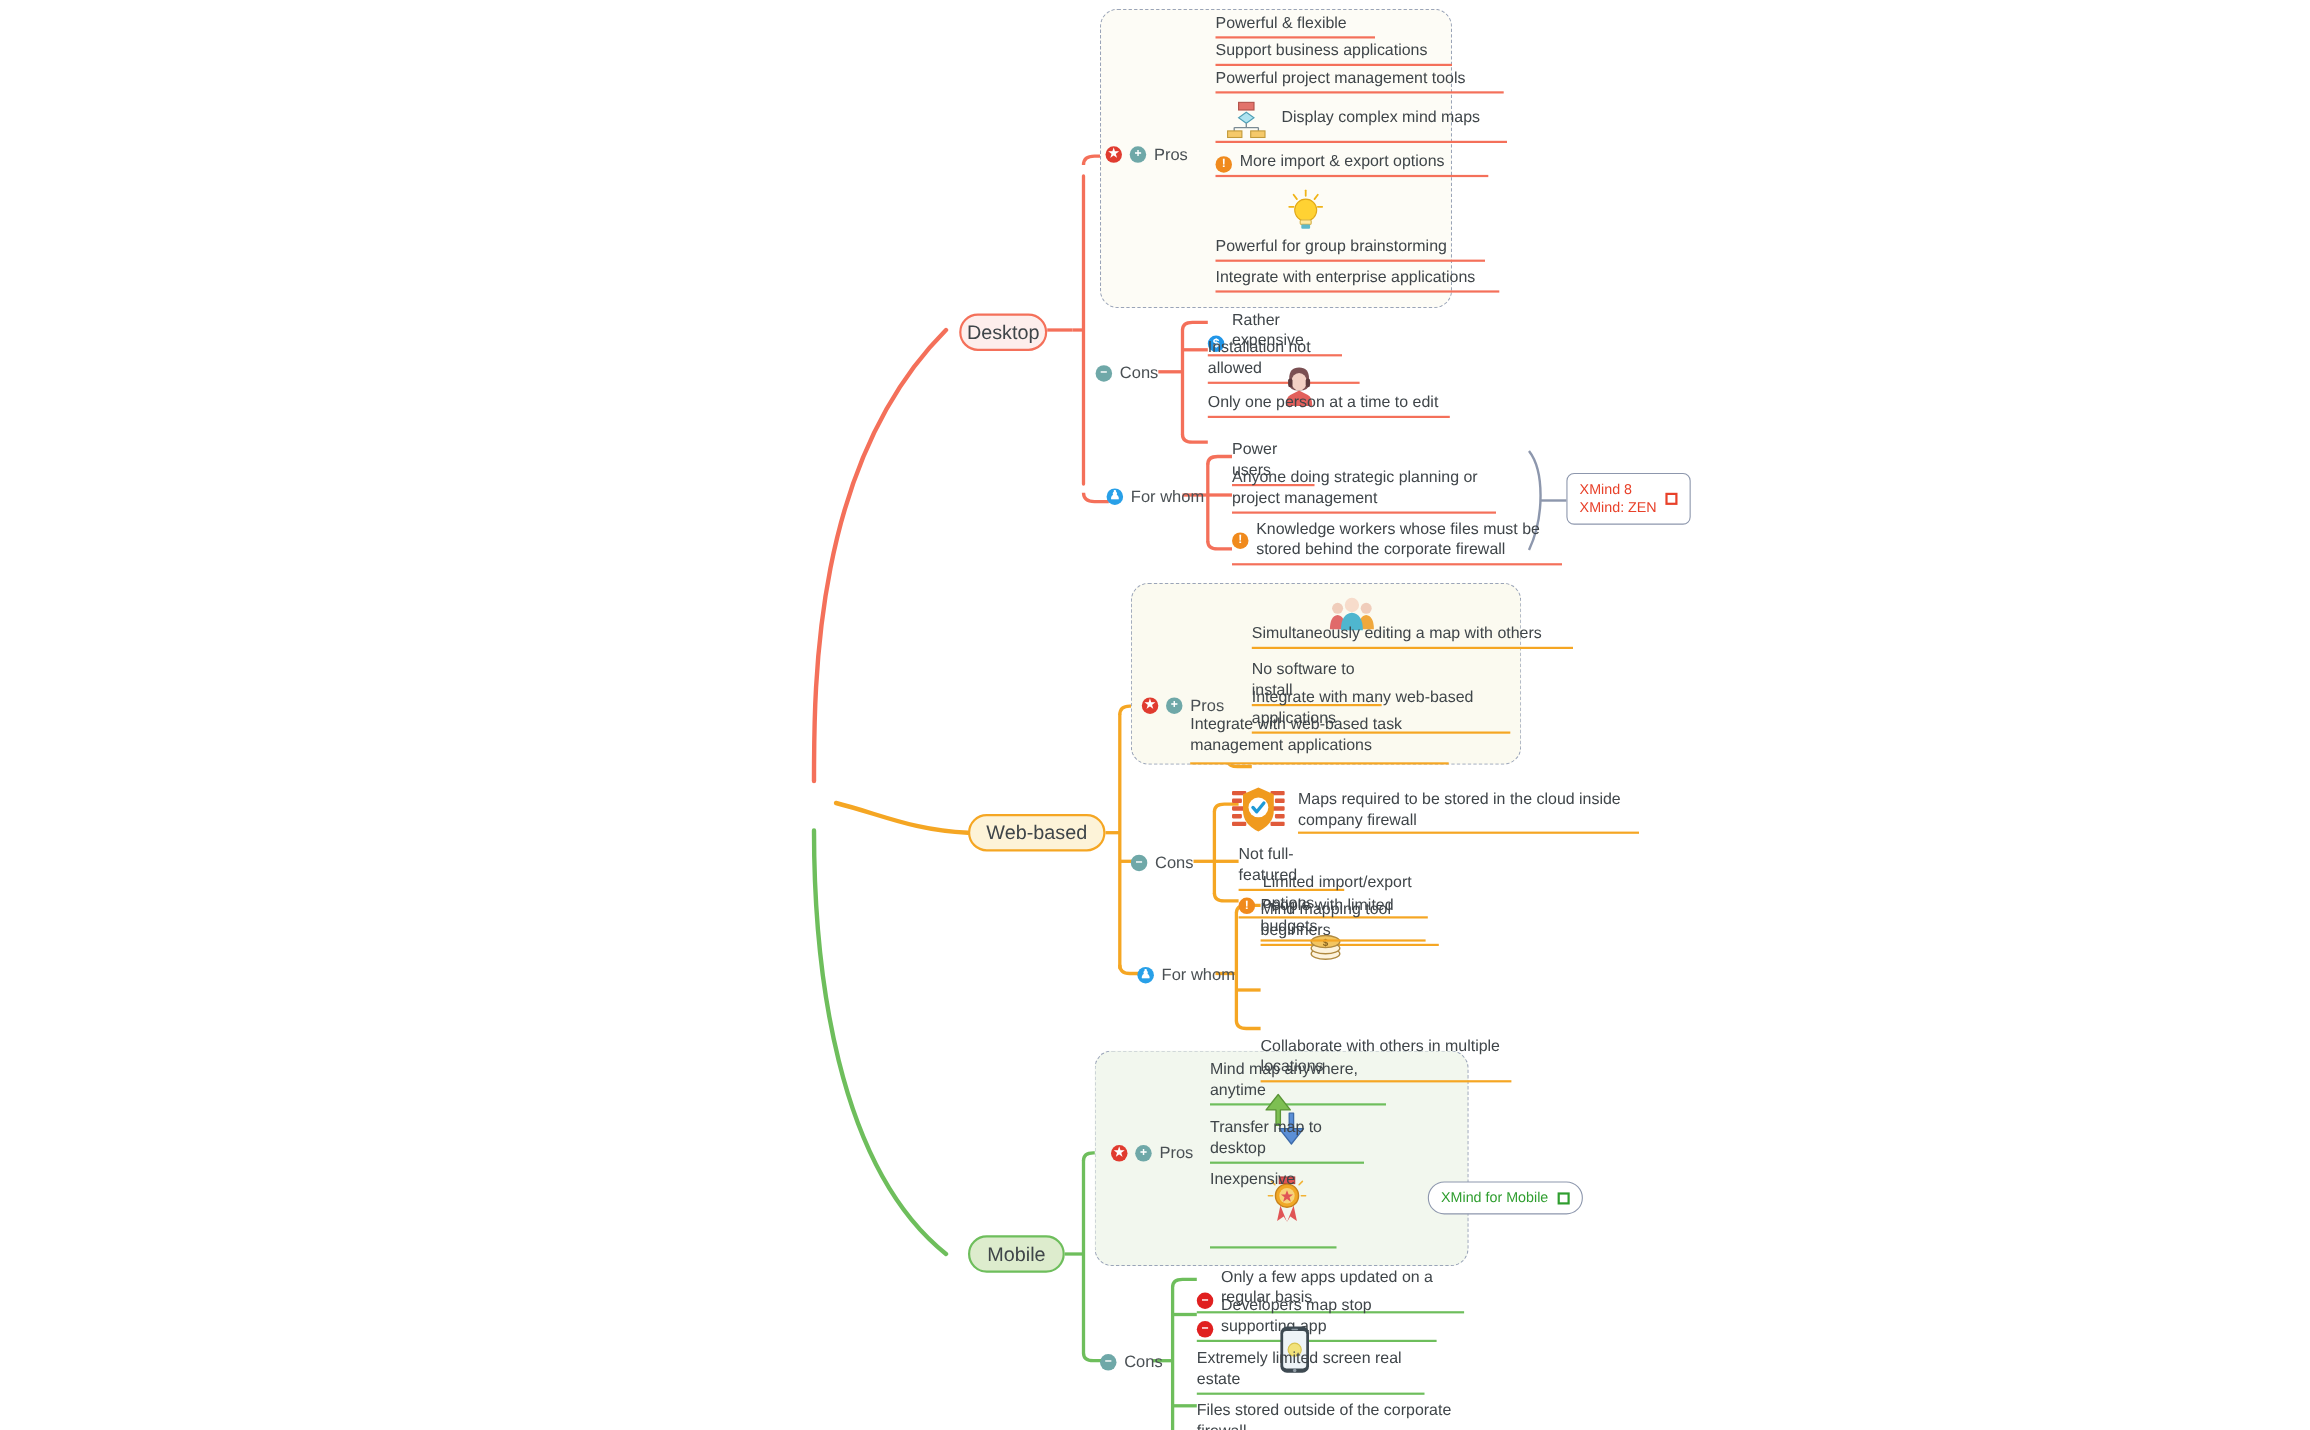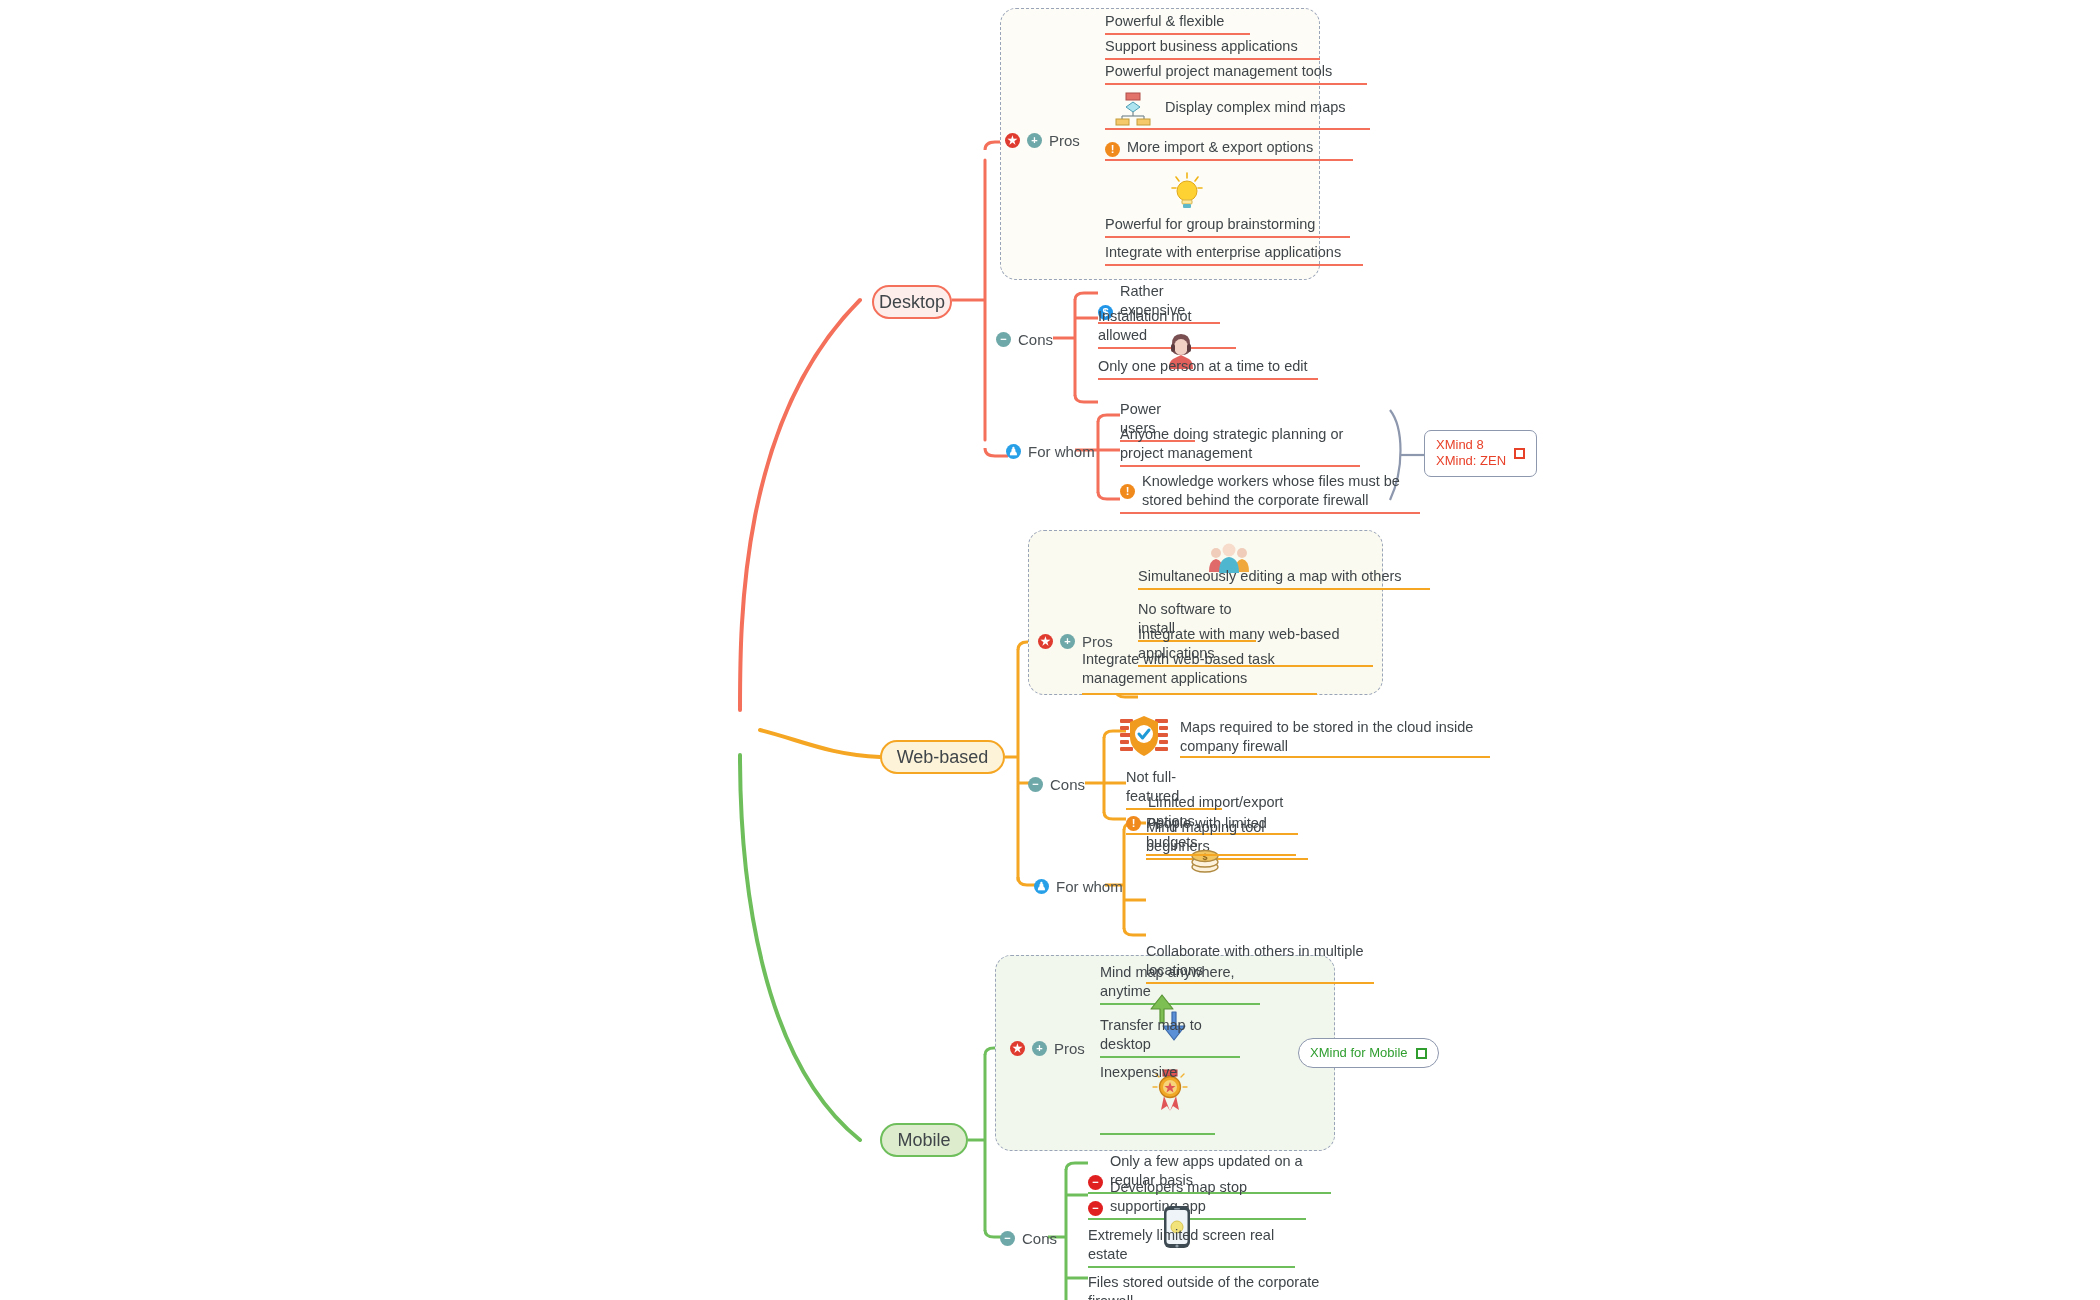--- a/index.html
+++ b/index.html
@@ -482,18 +482,18 @@
     <circle cx="14" cy="41" r="1.6" fill="#8e9aa3"></circle>
   </svg>
   <div class="leaf u-green" style="left:1088px; top:1198px; width:207px; height:70px; align-items:flex-end;">
     <span class="txt">Extremely limited screen real estate</span>
   </div>
 
   <div class="leaf u-green" style="left:1088px; top:1273px; width:240px;">
     <span class="txt">Files stored outside of the corporate firewall</span>
   </div>
 
-  <div class="summary-box s-green" style="left:1298px; top:1038px;border-radius:15px;">
+  <div class="summary-box s-green" style="left:1298px; top:1074px;border-radius:15px;">
     <span class="stxt">XMind for Mobile</span>
     <span class="sq"></span>
   </div>
 
 </div>
 
 </body></html>

